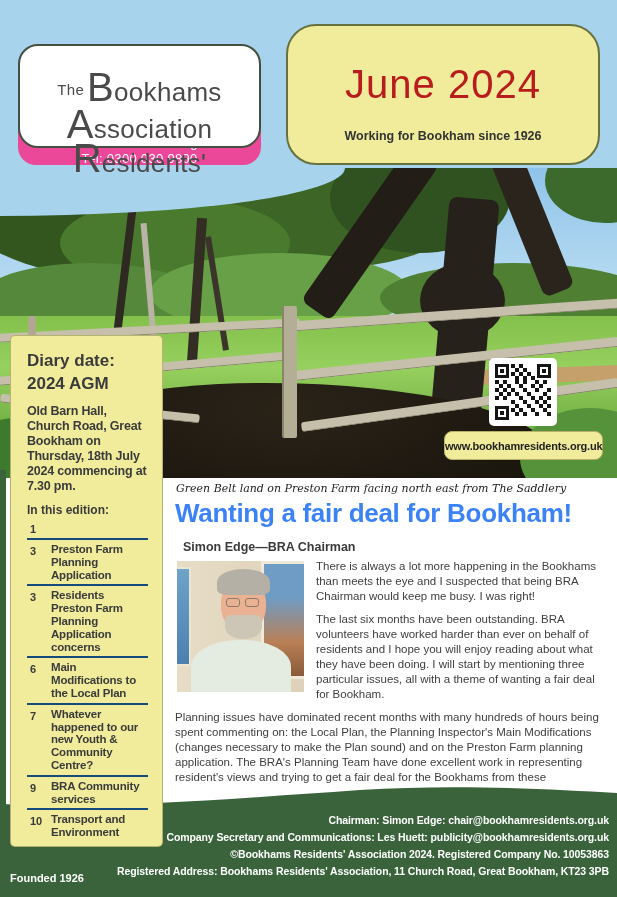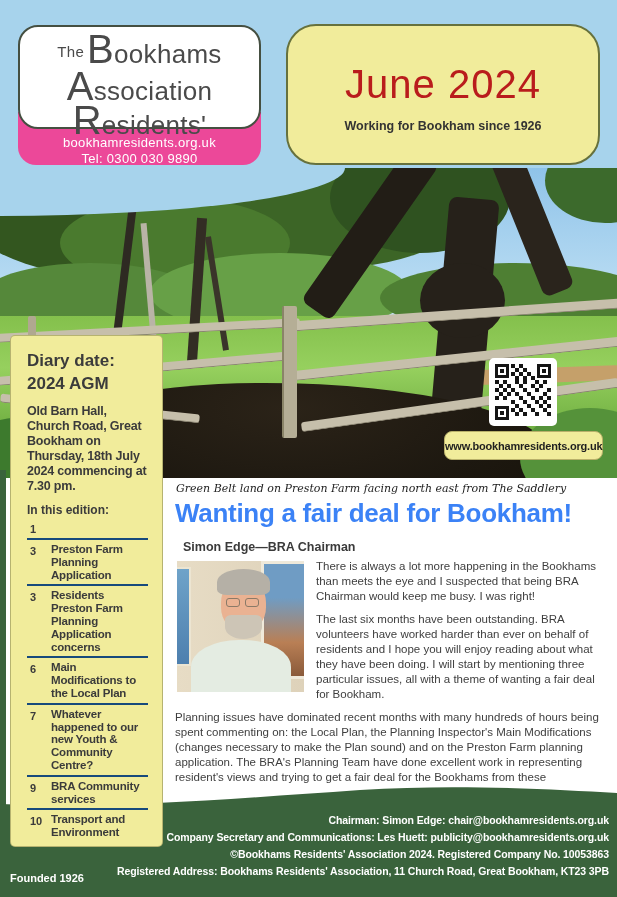--- a/index.html
+++ b/index.html
@@ -3,35 +3,35 @@
 <meta charset="utf-8">
 <style>
   html,body{margin:0;padding:0;}
   .page{position:relative;width:617px;height:897px;background:#fff;overflow:hidden;
         font-family:"Liberation Sans",sans-serif;}
 
   
   .sky{position:absolute;left:0;top:0;width:617px;height:170px;background:#a7d3ec;}
 
   
-  .logo-card{position:absolute;left:18px;top:25px;width:243px;height:104px;background:#fff;
+  .logo-card{position:absolute;left:18px;top:44px;width:243px;height:104px;background:#fff;
              border:2px solid #454f41;border-radius:20px;z-index:6;text-align:center;
-             padding-top:8px;box-sizing:border-box;color:#4a4a4a;}
+             padding-top:27px;box-sizing:border-box;color:#4a4a4a;}
   .logo-line{line-height:29px;font-size:26px;letter-spacing:.3px;white-space:nowrap;}
   .logo-initial{font-size:40px;}
   .logo-the{font-size:15px;position:relative;top:-6px;margin-right:3px;color:#4a4a4a;}
   .logo-tab{position:absolute;left:18px;top:112px;width:243px;height:53px;background:#ec4899;
             border-radius:0 0 18px 18px;z-index:5;color:#fff;text-align:center;font-size:13px;
             line-height:16px;padding-top:23px;box-sizing:border-box;letter-spacing:.3px;}
 
   
   .june-card{position:absolute;left:286px;top:24px;width:314px;height:141px;background:#f1ec9b;
              border:2px solid #66713d;border-radius:30px;z-index:6;text-align:center;box-sizing:border-box;}
   .june-title{margin-top:36px;font-size:40px;color:#b91c1c;letter-spacing:1px;}
-  .june-tagline{margin-top:12px;font-size:12.5px;font-weight:bold;color:#333;}
+  .june-tagline{margin-top:22px;font-size:12.5px;font-weight:bold;color:#333;}
 
   
   .photo{position:absolute;left:0;top:168px;width:617px;height:310px;overflow:hidden;
          background:linear-gradient(180deg,#8fc3e9,#bfe0f4 45%,#dbeef9 58%);}
   .photo *{position:absolute;}
   .canopy1{left:-50px;top:-60px;width:340px;height:170px;background:#33561f;border-radius:50%;}
   .canopy2{left:180px;top:-50px;width:300px;height:150px;background:#3c6526;border-radius:50%;}
   .canopy3{left:60px;top:30px;width:230px;height:90px;background:#4a7a2e;border-radius:50%;}
   .canopy4{left:330px;top:-25px;width:180px;height:110px;background:#2f5220;border-radius:50%;}
   .canopy5{left:545px;top:-30px;width:120px;height:85px;background:#3c6a2c;border-radius:50%;}

